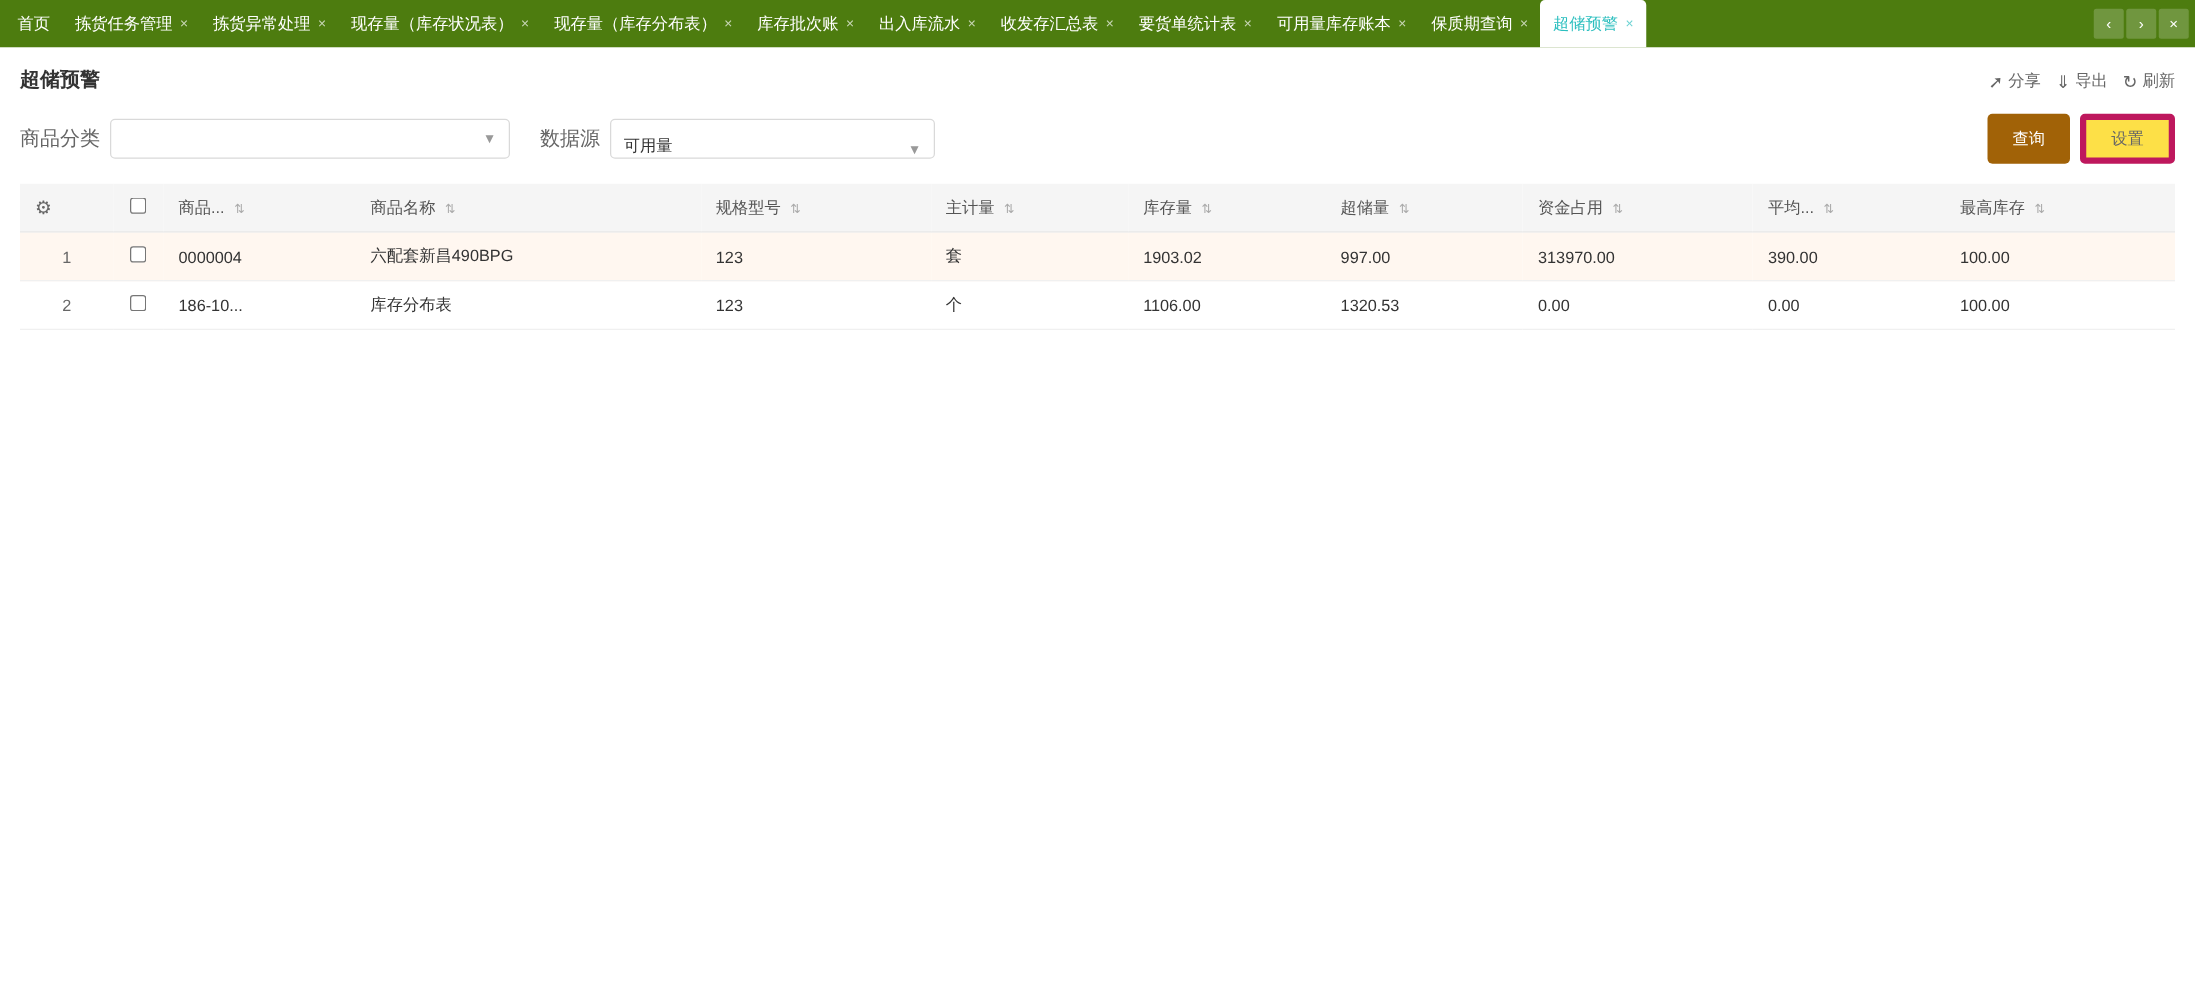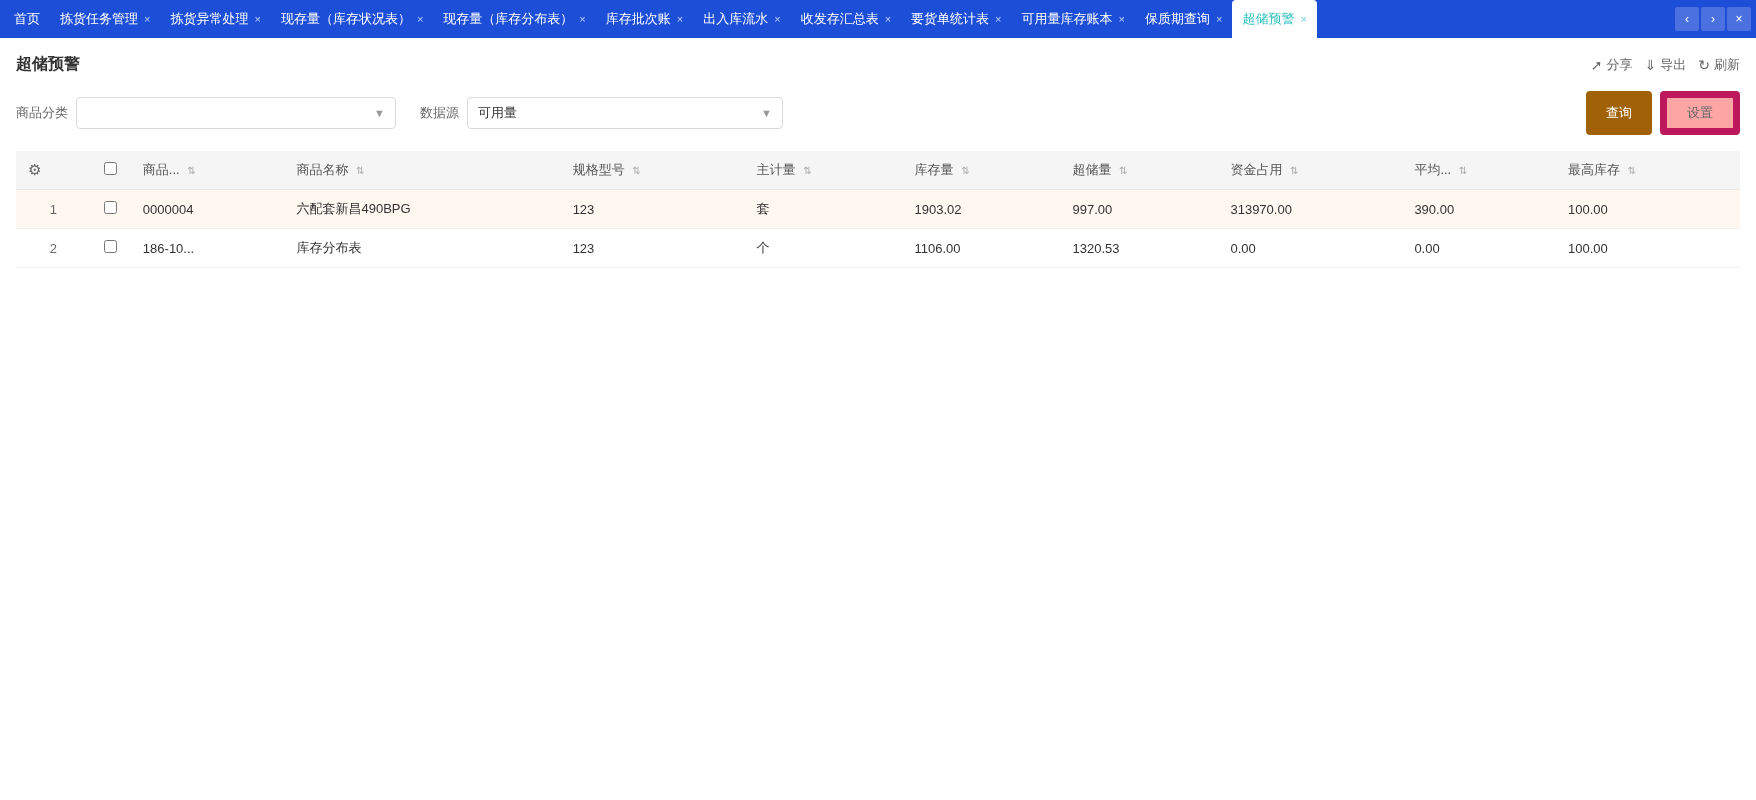--- a/index.html
+++ b/index.html
@@ -2,21 +2,21 @@
 <html><head>
   <meta charset="utf-8">
   <style>
     * { margin: 0; padding: 0; box-sizing: border-box; }
     body { font-family: "Microsoft YaHei", Arial, sans-serif; font-size: 13px; background: #f5f5f5; color: #333; overflow-x: hidden; }
 
     
     .top-nav {
       display: flex;
       align-items: center;
-      background: #1d4ed8;
+      background: #4d7c0f;
       height: 38px;
       padding: 0 4px;
       overflow: hidden;
       white-space: nowrap;
     }
     .top-nav .nav-item {
       display: inline-flex;
       align-items: center;
       padding: 0 10px;
       height: 38px;
@@ -91,21 +91,21 @@
       gap: 24px;
       margin-bottom: 16px;
     }
     .filter-item {
       display: flex;
       align-items: center;
       gap: 8px;
     }
     .filter-label {
       color: #666;
-      font-size: 13px;
+      font-size: 16px;
       white-space: nowrap;
     }
     .filter-select {
       display: flex;
       align-items: center;
       justify-content: space-between;
       width: 320px;
       height: 32px;
       border: 1px solid #d9d9d9;
       border-radius: 4px;
@@ -125,23 +125,23 @@
     .btn-query {
       background: #a16207;
       color: #fff;
       border: none;
       padding: 6px 20px;
       border-radius: 4px;
       cursor: pointer;
       font-size: 13px;
     }
     .btn-setting {
-      background: #fca5a5;
+      background: #fde047;
       color: #666;
-      border: 7px solid #be185d;
+      border: 5px solid #be185d;
       padding: 6px 20px;
       border-radius: 4px;
       cursor: pointer;
       font-size: 13px;
     }
 
     
     .data-table {
       width: 100%;
       border-collapse: collapse;
@@ -236,21 +236,21 @@
   <div class="filter-row">
     <div class="filter-item">
       <span class="filter-label">商品分类</span>
       <div class="filter-select">
         <span></span>
         <span class="chevron">▼</span>
       </div>
     </div>
     <div class="filter-item">
       <span class="filter-label">数据源</span>
-      <div class="filter-select" style="width:316px;">
+      <div class="filter-select" style="width:260px;align-items:flex-end;">
         <span>可用量</span>
         <span class="chevron">▼</span>
       </div>
     </div>
     <div class="filter-actions">
       <button class="btn-query">查询</button>
       <button class="btn-setting">设置</button>
     </div>
   </div>
 

